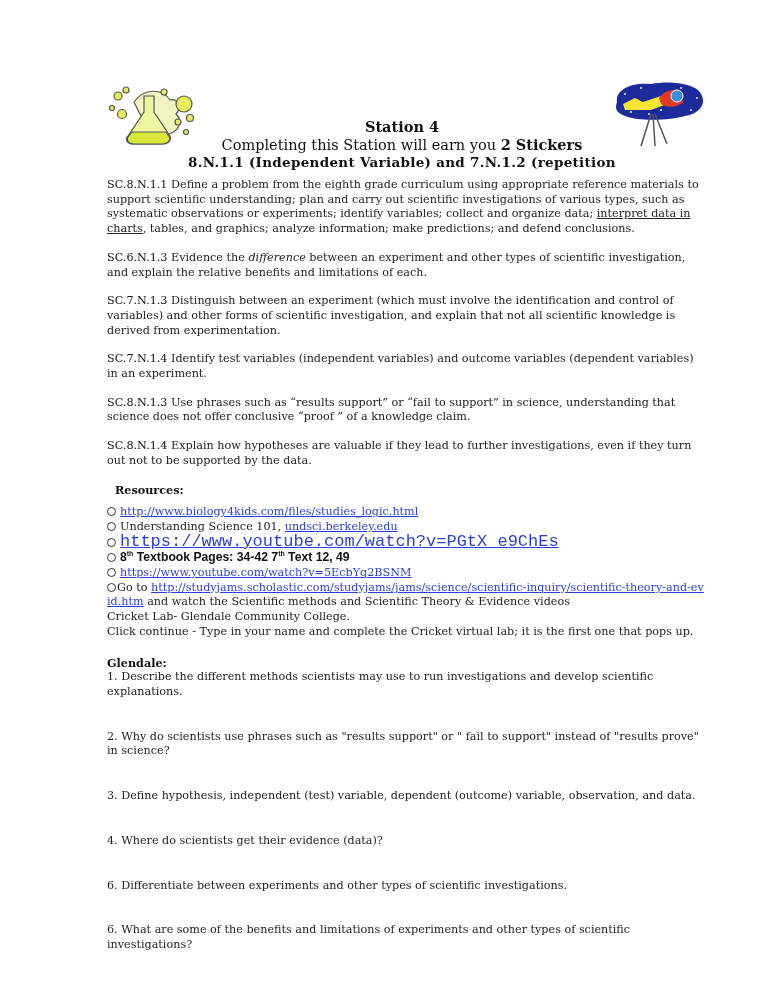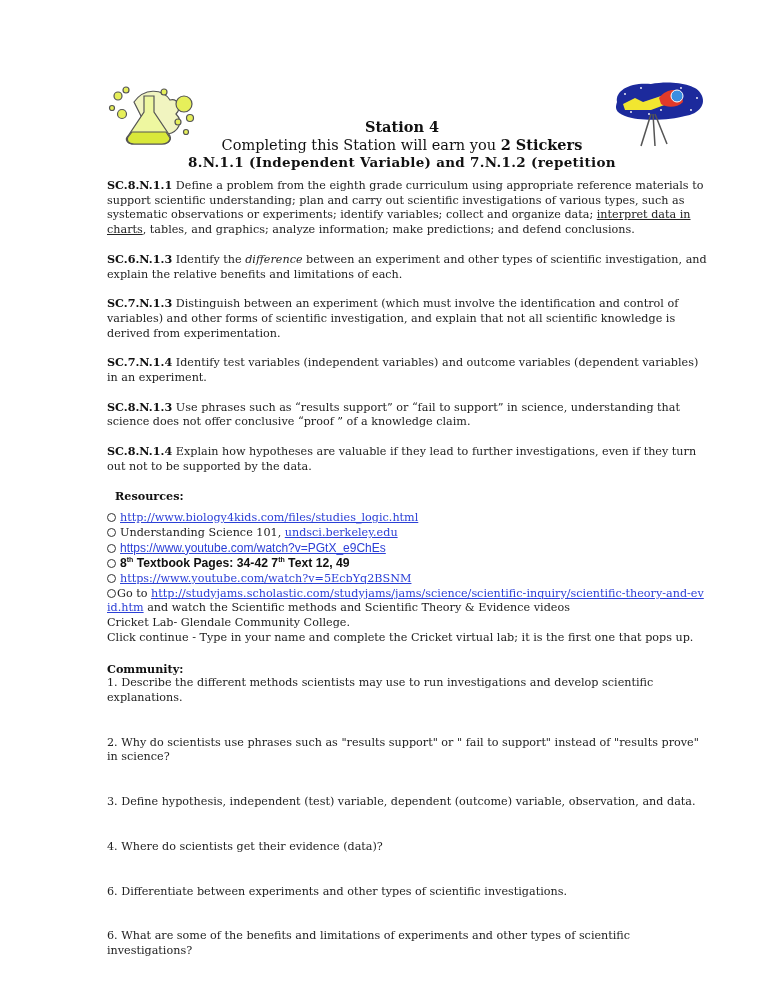--- a/index.html
+++ b/index.html
@@ -12,31 +12,31 @@
   .header { position: absolute; left: 0; top: 117px; width: 768px; text-align: center;
             font-family: "DejaVu Serif", serif; color: #111; }
   .header .h1 { font-size: 14.5px; line-height: 19px; font-weight: bold; letter-spacing: 0; }
   .header .h2 { font-size: 14.5px; line-height: 18px; }
   .header .h2 b { font-weight: bold; }
   .header .h3 { font-size: 13.5px; line-height: 17px; font-weight: bold; letter-spacing: 0.3px; }
 
   .body { position: absolute; left: 89px; top: 178px; width: 600px;
           font-family: "DejaVu Serif", serif; font-size: 11.2px; line-height: 14.7px; color: #222; }
   .std { margin: 0 0 14px 0; }
-  .std .code { font-weight: bold; color: #111; }
+  .std .code { font-weight: normal; color: #111; }
   .u { text-decoration: underline; }
   .i { font-style: italic; }
 
   .res-title { font-weight: bold; margin: 8px; color: #111; }
   .res-line { margin: 0; white-space: nowrap; }
   .res-line.wrap { white-space: normal; }
   .bullet { display: inline-block; width: 9px; height: 9px; border: 1px solid #333; border-radius: 50%;
             box-sizing: border-box; margin-right: 4px; vertical-align: -1px; }
   a.link { color: #2b3fd6; text-decoration: underline; }
-  .sans { font-family: Liberation Sans, sans-serif; font-size: 12px; }
+  .sans { font-family: Liberation Mono, monospace; font-size: 17px; }
   .sans-bold { font-family: "Liberation Sans", sans-serif; font-size: 12.2px; font-weight: bold; color: #111; }
   sup { font-size: 7px; line-height: 0; vertical-align: 5px; }
 
   .q-title { font-weight: bold; margin: 16px 0 0 0; color: #111; }
   .q { margin: 0 0 30px 0; }
   .q.first { margin-top: 0; }
 </style>
 </head>
 <body>
 
@@ -88,21 +88,21 @@
   <div class="header">
     <div class="h1">Station   4</div>
     <div class="h2"><span>Completing this Station will earn you </span><b>2 Stickers</b></div>
     <div class="h3">8.N.1.1 (Independent Variable) and 7.N.1.2 (repetition</div>
   </div>
 
   <div class="body">
 
     <p class="std"><span class="code">SC.8.N.1.1</span><span> Define a problem from the eighth grade curriculum using appropriate reference materials to support scientific understanding; plan and carry out scientific investigations of various types, such as systematic observations or experiments; identify variables; collect and organize data; </span><span class="u">interpret data in charts</span><span>, tables, and graphics; analyze information; make predictions; and defend conclusions.</span></p>
 
-    <p class="std"><span class="code">SC.6.N.1.3</span><span> Identify the </span><span class="i">difference</span><span> between an experiment and other types of scientific investigation, and explain the relative benefits and limitations of each.</span></p>
+    <p class="std"><span class="code">SC.6.N.1.3</span><span> Evidence the </span><span class="i">difference</span><span> between an experiment and other types of scientific investigation, and explain the relative benefits and limitations of each.</span></p>
 
     <p class="std"><span class="code">SC.7.N.1.3</span><span> Distinguish between an experiment (which must involve the identification and control of variables) and other forms of scientific investigation, and explain that not all scientific knowledge is derived from experimentation.</span></p>
 
     <p class="std"><span class="code">SC.7.N.1.4</span><span> Identify test variables (independent variables) and outcome variables (dependent variables) in an experiment.</span></p>
 
     <p class="std"><span class="code">SC.8.N.1.3</span><span> Use phrases such as “results support” or “fail to support” in science, understanding that science does not offer conclusive “proof ” of a knowledge claim.</span></p>
 
     <p class="std"><span class="code">SC.8.N.1.4</span><span> Explain how hypotheses are valuable if they lead to further investigations, even if they turn out not to be supported by the data.</span></p>
 
     <div>
@@ -120,21 +120,21 @@
       <p class="res-line"><span class="bullet"></span><a class="link">https://www.youtube.com/watch?v=5EcbYq2BSNM</a></p>
 
       <p class="res-line wrap"><span class="bullet" style="margin-right:1px"></span><span>Go to </span><a class="link" style="word-break:break-all">http://studyjams.scholastic.com/studyjams/jams/science/scientific-inquiry/scientific-theory-and-evid.htm</a><span>   and watch the Scientific methods and Scientific Theory &amp; Evidence videos</span></p>
 
 
       <p class="res-line">Cricket Lab- Glendale Community College.</p>
       <p class="res-line">Click continue - Type in your name and complete the Cricket virtual lab; it is the first one that pops up.</p>
     </div>
 
     <div>
-      <p class="q-title">Community:</p>
+      <p class="q-title">Glendale:</p>
       <p class="q first">1. Describe the different methods scientists may use to run investigations and develop scientific explanations.</p>
       <p class="q">2. Why do scientists use phrases such as "results support" or " fail to support" instead of "results prove" in science?</p>
       <p class="q">3. Define hypothesis, independent (test) variable, dependent (outcome) variable, observation, and data.</p>
       <p class="q">4. Where do scientists get their evidence (data)?</p>
       <p class="q">6. Differentiate between experiments and other types of scientific investigations.</p>
       <p class="q">6. What are some of the benefits and limitations of experiments and other types of scientific investigations?</p>
     </div>
   </div>
 </div>
 

